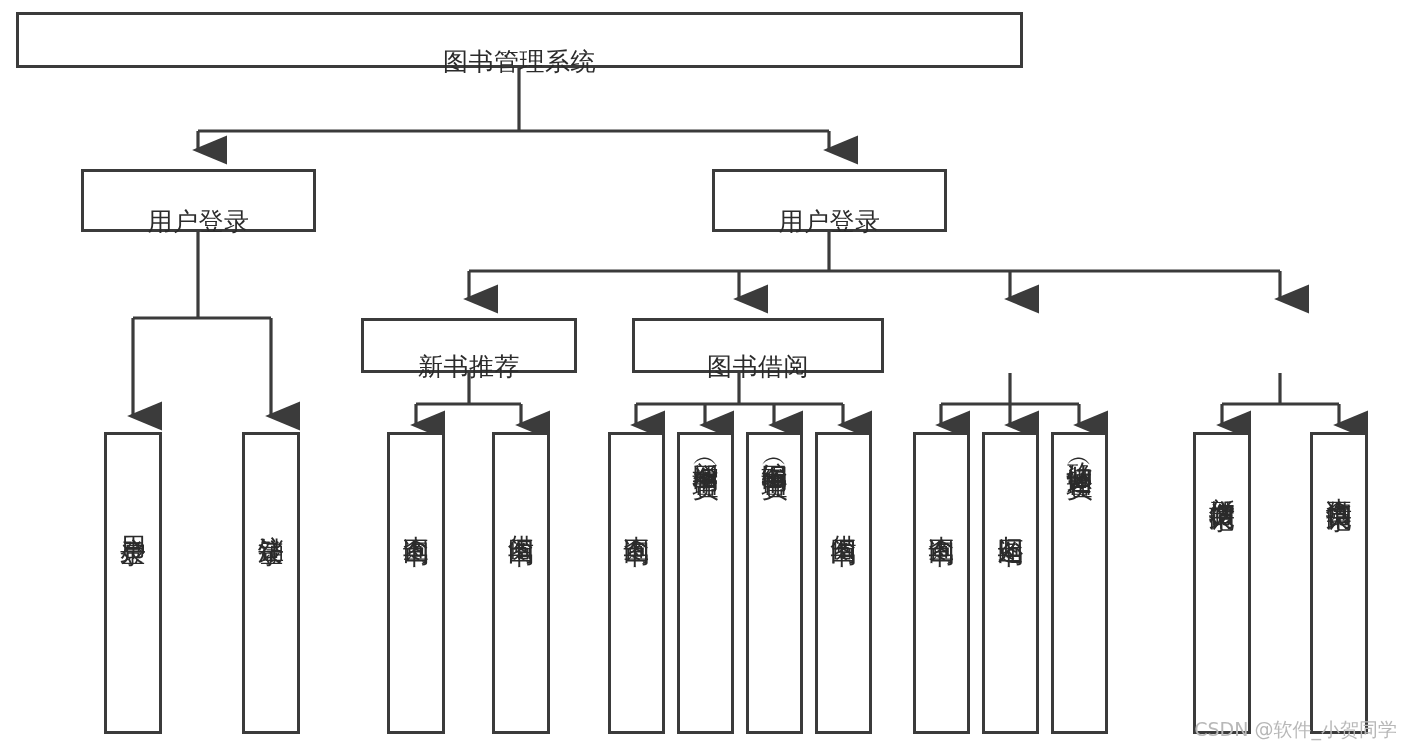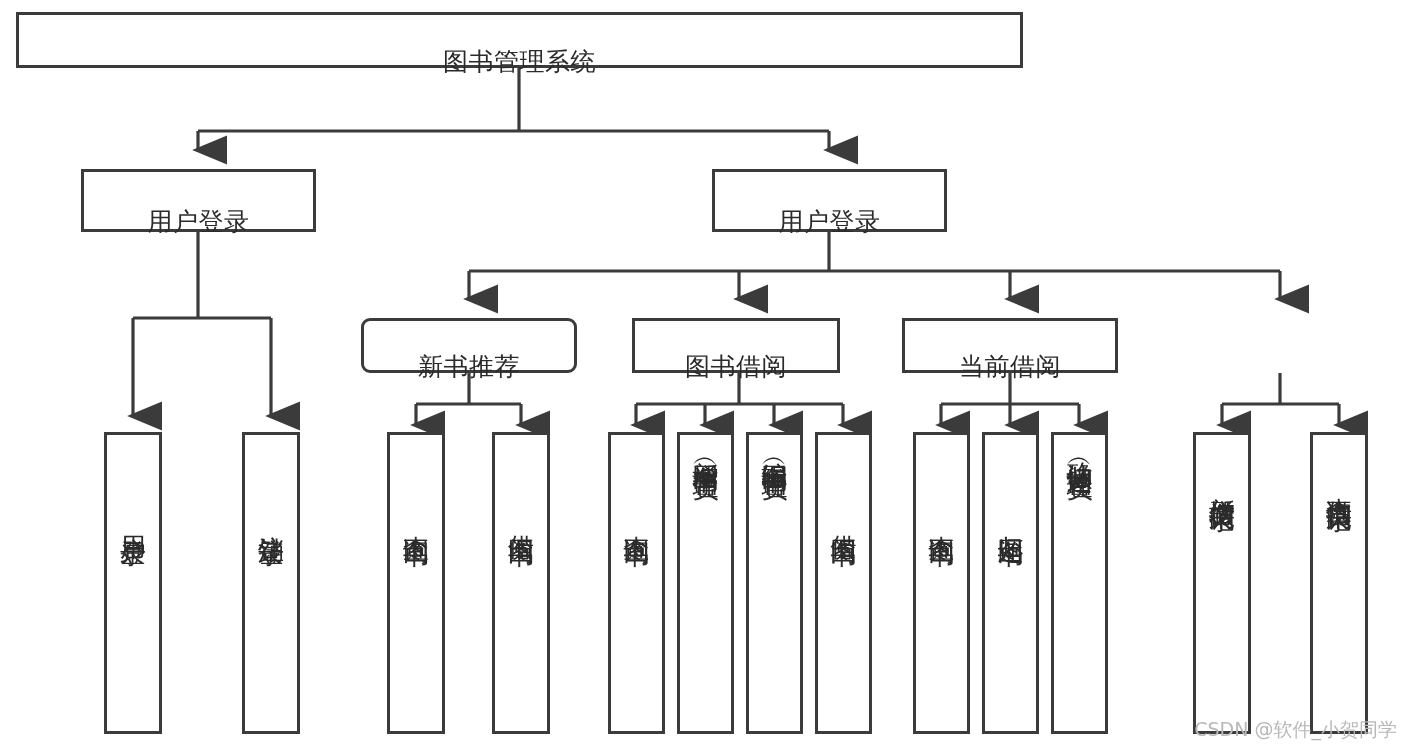--- a/index.html
+++ b/index.html
@@ -131,28 +131,25 @@
     <span class="label">图书管理系统</span>
   </div>
 
   <div class="node horiz" style="left:81px; top:169px; width:235px; height:63px;">
     <span class="label">用户登录</span>
   </div>
   <div class="node horiz" style="left:712px; top:169px; width:235px; height:63px;">
     <span class="label">用户登录</span>
   </div>
 
-  <div class="node horiz" style="left:361px; top:318px; width:216px; height:55px;border-radius:9px;">
+  <div class="node horiz" style="left:361px; top:318px; width:216px; height:55px;">
     <span class="label">新书推荐</span>
   </div>
-  <div class="node horiz" style="left:632px; top:318px; width:208px; height:55px;">
+  <div class="node horiz" style="left:632px; top:318px; width:252px; height:55px;">
     <span class="label">图书借阅</span>
-  </div>
-  <div class="node horiz" style="left:902px; top:318px; width:216px; height:55px;">
-    <span class="label">当前借阅</span>
   </div>
 
   <div class="node vert" style="left:104px; top:432px; width:58px; height:302px; padding-top:80px;">
     <span class="label">用户登录</span>
   </div>
   <div class="node vert" style="left:242px; top:432px; width:58px; height:302px; padding-top:80px;">
     <span class="label">注销登录</span>
   </div>
 
   <div class="node vert" style="left:387px; top:432px; width:58px; height:302px; padding-top:80px;">

